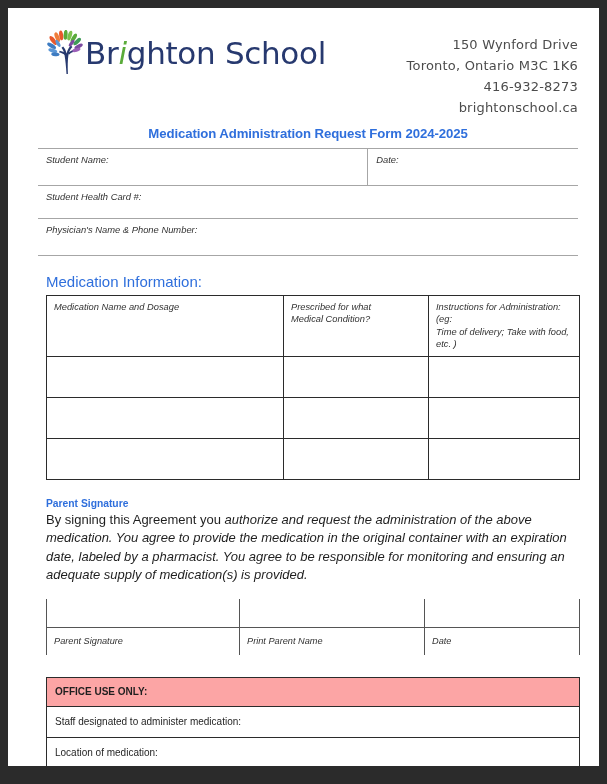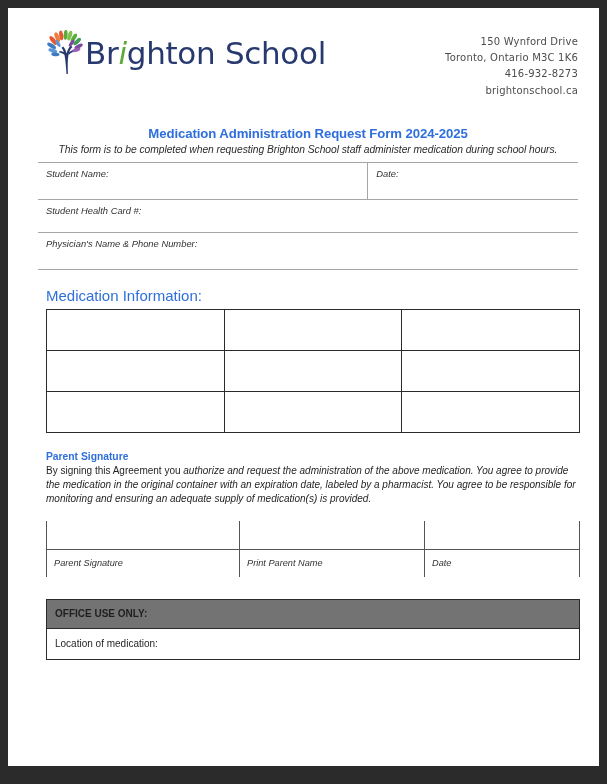--- a/index.html
+++ b/index.html
@@ -31,21 +31,21 @@
   .logo-text{
     font-family:"DejaVu Sans",sans-serif;
     font-size:31px;font-weight:400;color:#27396f;
     letter-spacing:-0.3px;line-height:1;margin-left:-3px;
     white-space:nowrap;
   }
   .logo-text .green-i{color:#5aab3a;font-style:italic;}
   .addr{
     position:absolute;right:0;top:14px;text-align:right;
     font-family:"DejaVu Sans",sans-serif;
-    font-size:10px;color:#4c4c4c;line-height:1.62;
+    font-size:13px;color:#4c4c4c;line-height:1.62;
     letter-spacing:0.2px;
   }
 
   
   .form-title{
     text-align:center;font-size:13.2px;font-weight:bold;
     color:#2f6fdc;margin:28px 0 3px 0;letter-spacing:-0.1px;
   }
   .form-sub{
     text-align:center;font-size:10.3px;font-style:italic;color:#2b2b2b;
@@ -93,21 +93,21 @@
   .med-table th.c1{width:222px;}
   .med-table th.c2{width:130px;}
   .med-table td{height:30px;}
 
   
   .ps-head{
     font-size:10.3px;font-weight:bold;color:#2f6fdc;
     margin:18px 0 2px 8px;
   }
   .ps-body{
-    margin:0 2px 0 8px;font-size:10px;color:#1f1f1f;
+    margin:0 2px 0 8px;font-size:13px;color:#1f1f1f;
     line-height:1.42;text-align:left;
   }
   .ps-body em{font-style:italic;}
 
   .sig-table{
     width:534px;margin:14px 0 0 8px;border-collapse:collapse;table-layout:fixed;
   }
   .sig-table td{
     border-left:1px solid #555;
     border-right:1px solid #555;
@@ -123,21 +123,21 @@
   
   .off-table{
     width:534px;margin:22px 0 0 8px;border-collapse:collapse;table-layout:fixed;
   }
   .off-table td{
     border:1.3px solid #2b2b2b;
     font-size:10px;color:#1f1f1f;
     padding:6px 8px;vertical-align:middle;
   }
   .off-table tr.hdr td{
-    background:#737373;font-weight:bold;height:16px;
+    background:#fca5a5;font-weight:bold;height:16px;
   }
   .off-table tr.row td{height:18px;}
 </style>
 </head>
 <body>
 
 <div class="viewer-frame">
   <div class="page">
     <div class="page-inner">
 
@@ -175,41 +175,51 @@
 
         <div class="addr">
           <div>150 Wynford Drive</div>
           <div>Toronto, Ontario  M3C 1K6</div>
           <div>416-932-8273</div>
           <div>brightonschool.ca</div>
         </div>
       </div>
 
       <div class="form-title">Medication Administration Request Form 2024-2025</div>
-      <div class="form-sub">This form is to be completed when requesting Brighton School staff administer medication during school hours.</div>
 
       <table class="stu-table">
         <tbody>
             <tr class="r1">
           <td class="left-cell">Student Name:</td>
           <td>Date:</td>
         </tr>
         <tr class="r3">
           <td colspan="2">Student Health Card #:</td>
         </tr>
         <tr class="r4">
           <td colspan="2">Physician's Name &amp; Phone Number:</td>
         </tr>
       </tbody>
         </table>
 
       <div class="sec-head">Medication Information:</div>
 
       <table class="med-table">
         <tbody>
+            <tr>
+          <th class="c1">Medication Name and Dosage</th>
+          <th class="c2">
+            <div>Prescribed for what</div>
+            <div>Medical Condition?</div>
+          </th>
+          <th>
+            <div>Instructions for Administration: (eg:</div>
+            <div>Time of delivery; Take with food, etc. )</div>
+          </th>
+        </tr>
         <tr>
           <td></td>
           <td></td>
           <td></td>
         </tr>
         <tr>
           <td></td>
           <td></td>
           <td></td>
         </tr>
@@ -238,20 +248,23 @@
         </tr>
       </tbody>
         </table>
 
       <table class="off-table">
         <tbody>
             <tr class="hdr">
           <td colspan="2">OFFICE USE ONLY:</td>
         </tr>
         <tr class="row">
+          <td colspan="2">Staff designated to administer medication:</td>
+        </tr>
+        <tr class="row">
           <td colspan="2">Location of medication:</td>
         </tr>
 
       </tbody>
         </table>
 
     </div>
   </div>
 </div>
 

